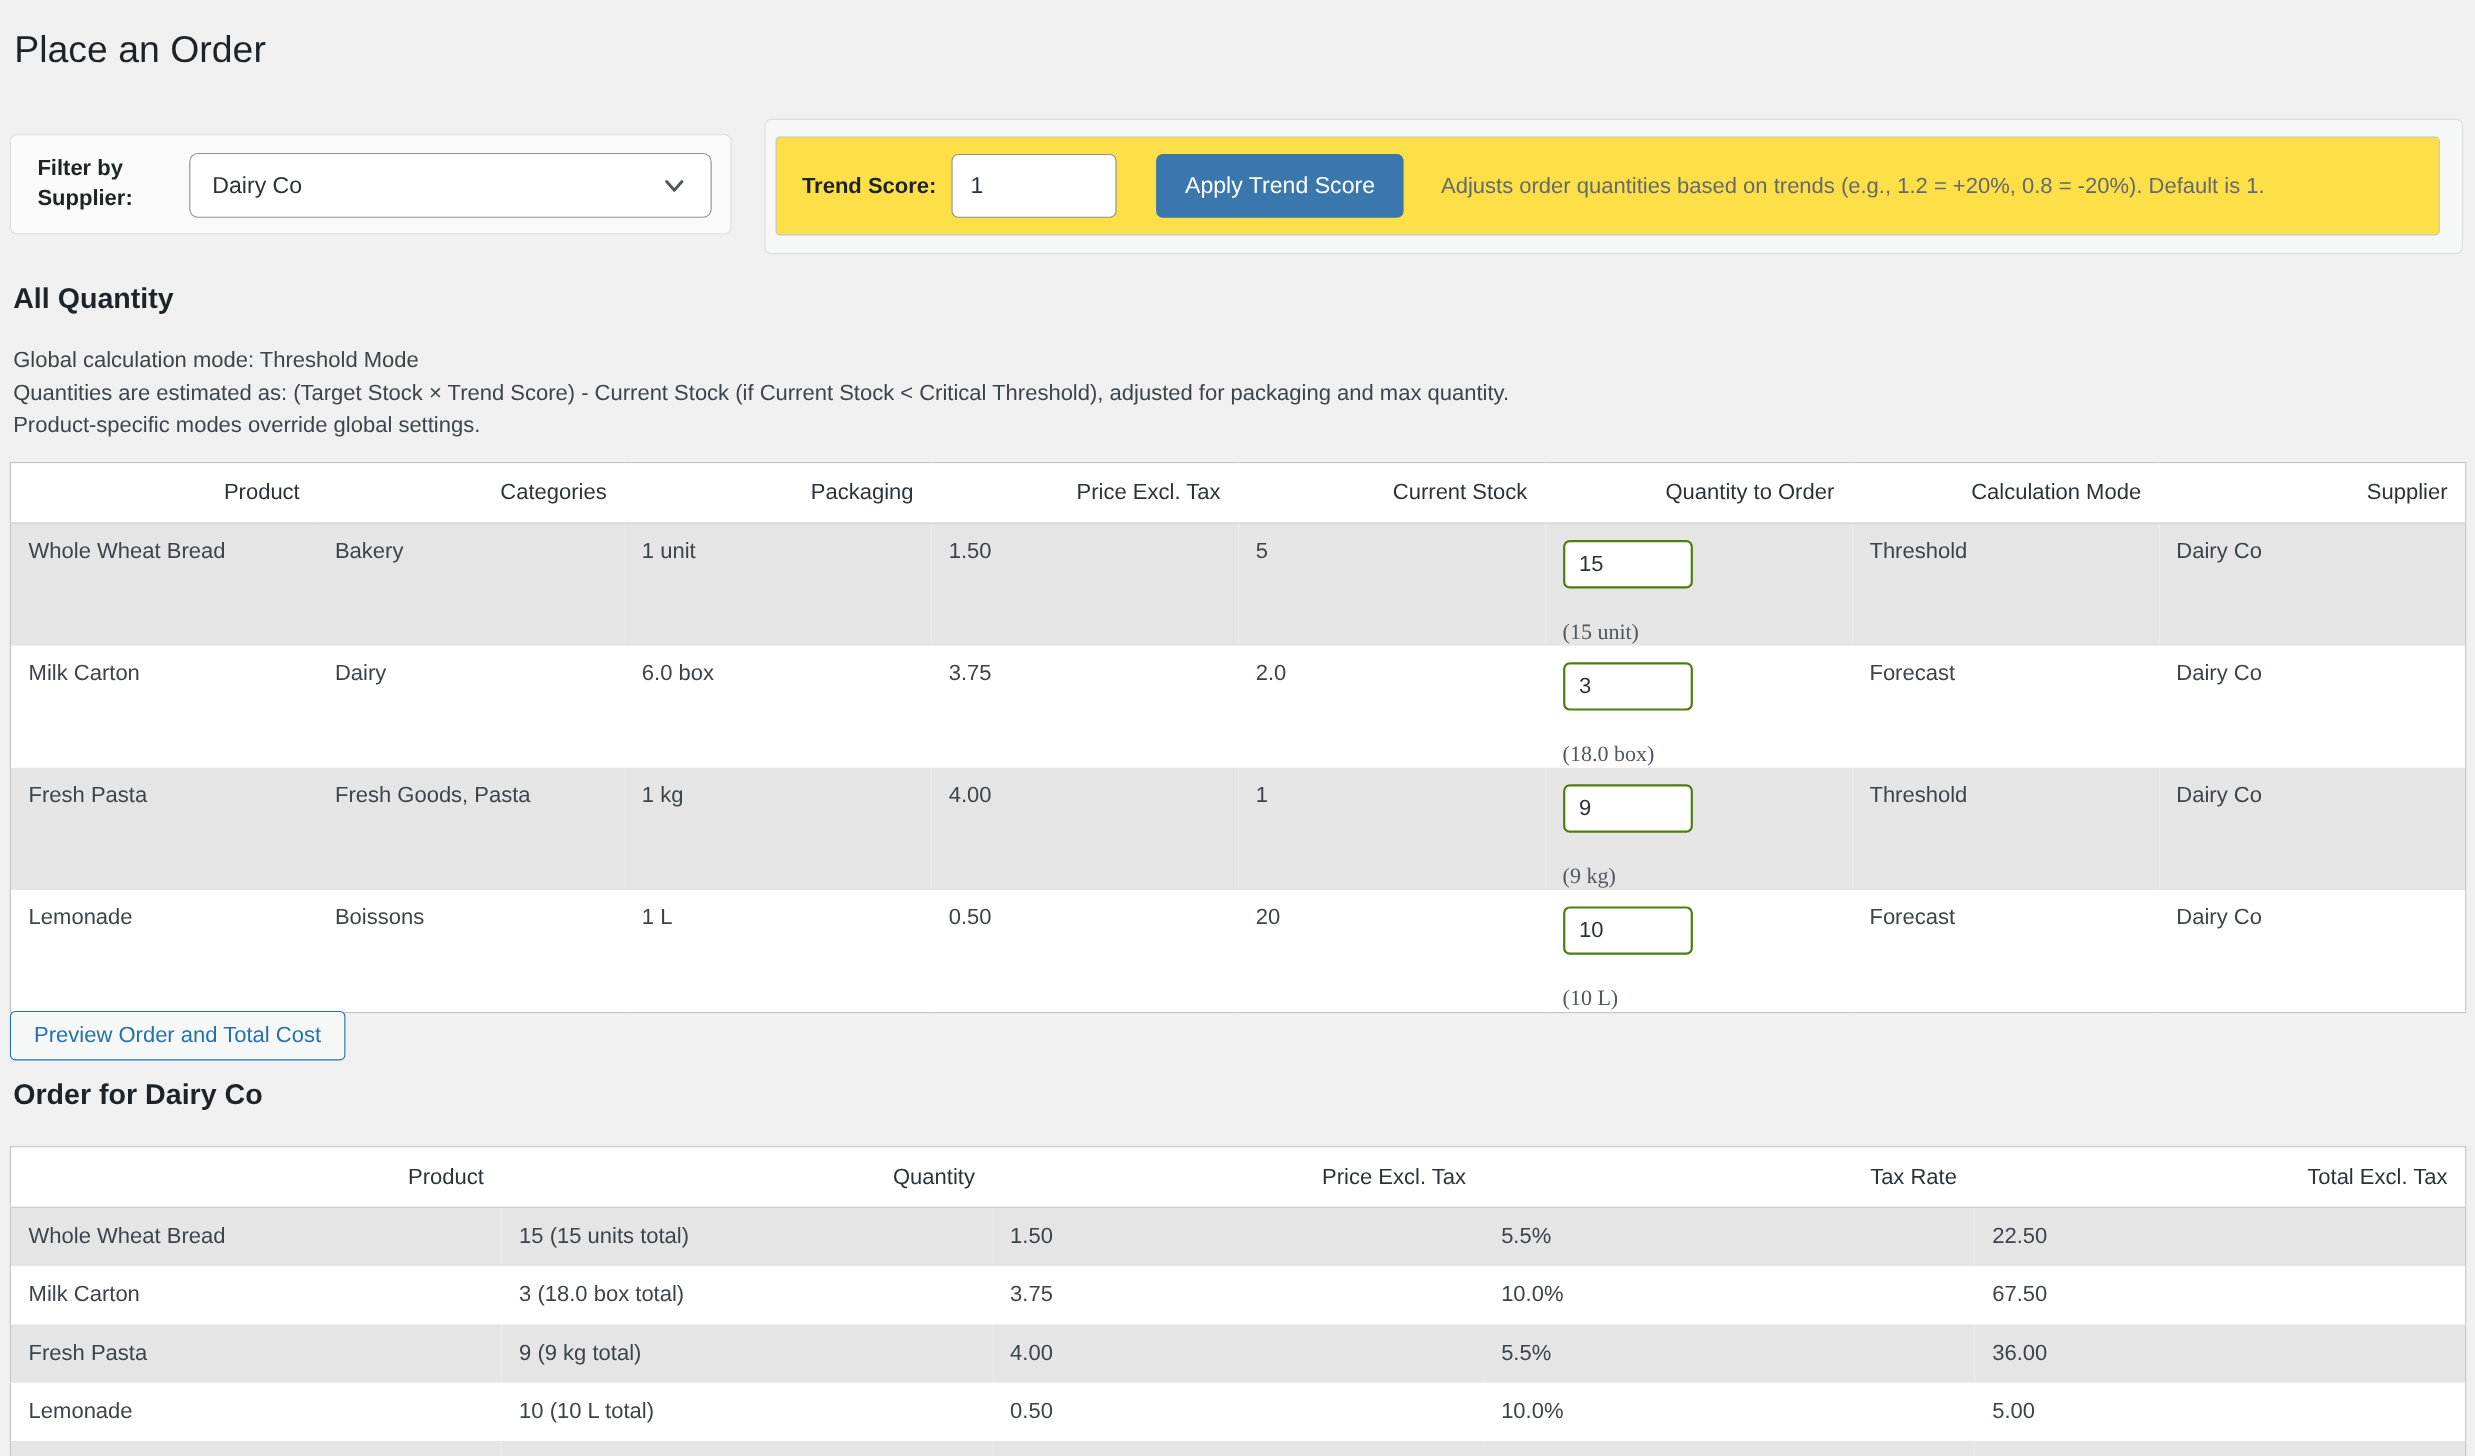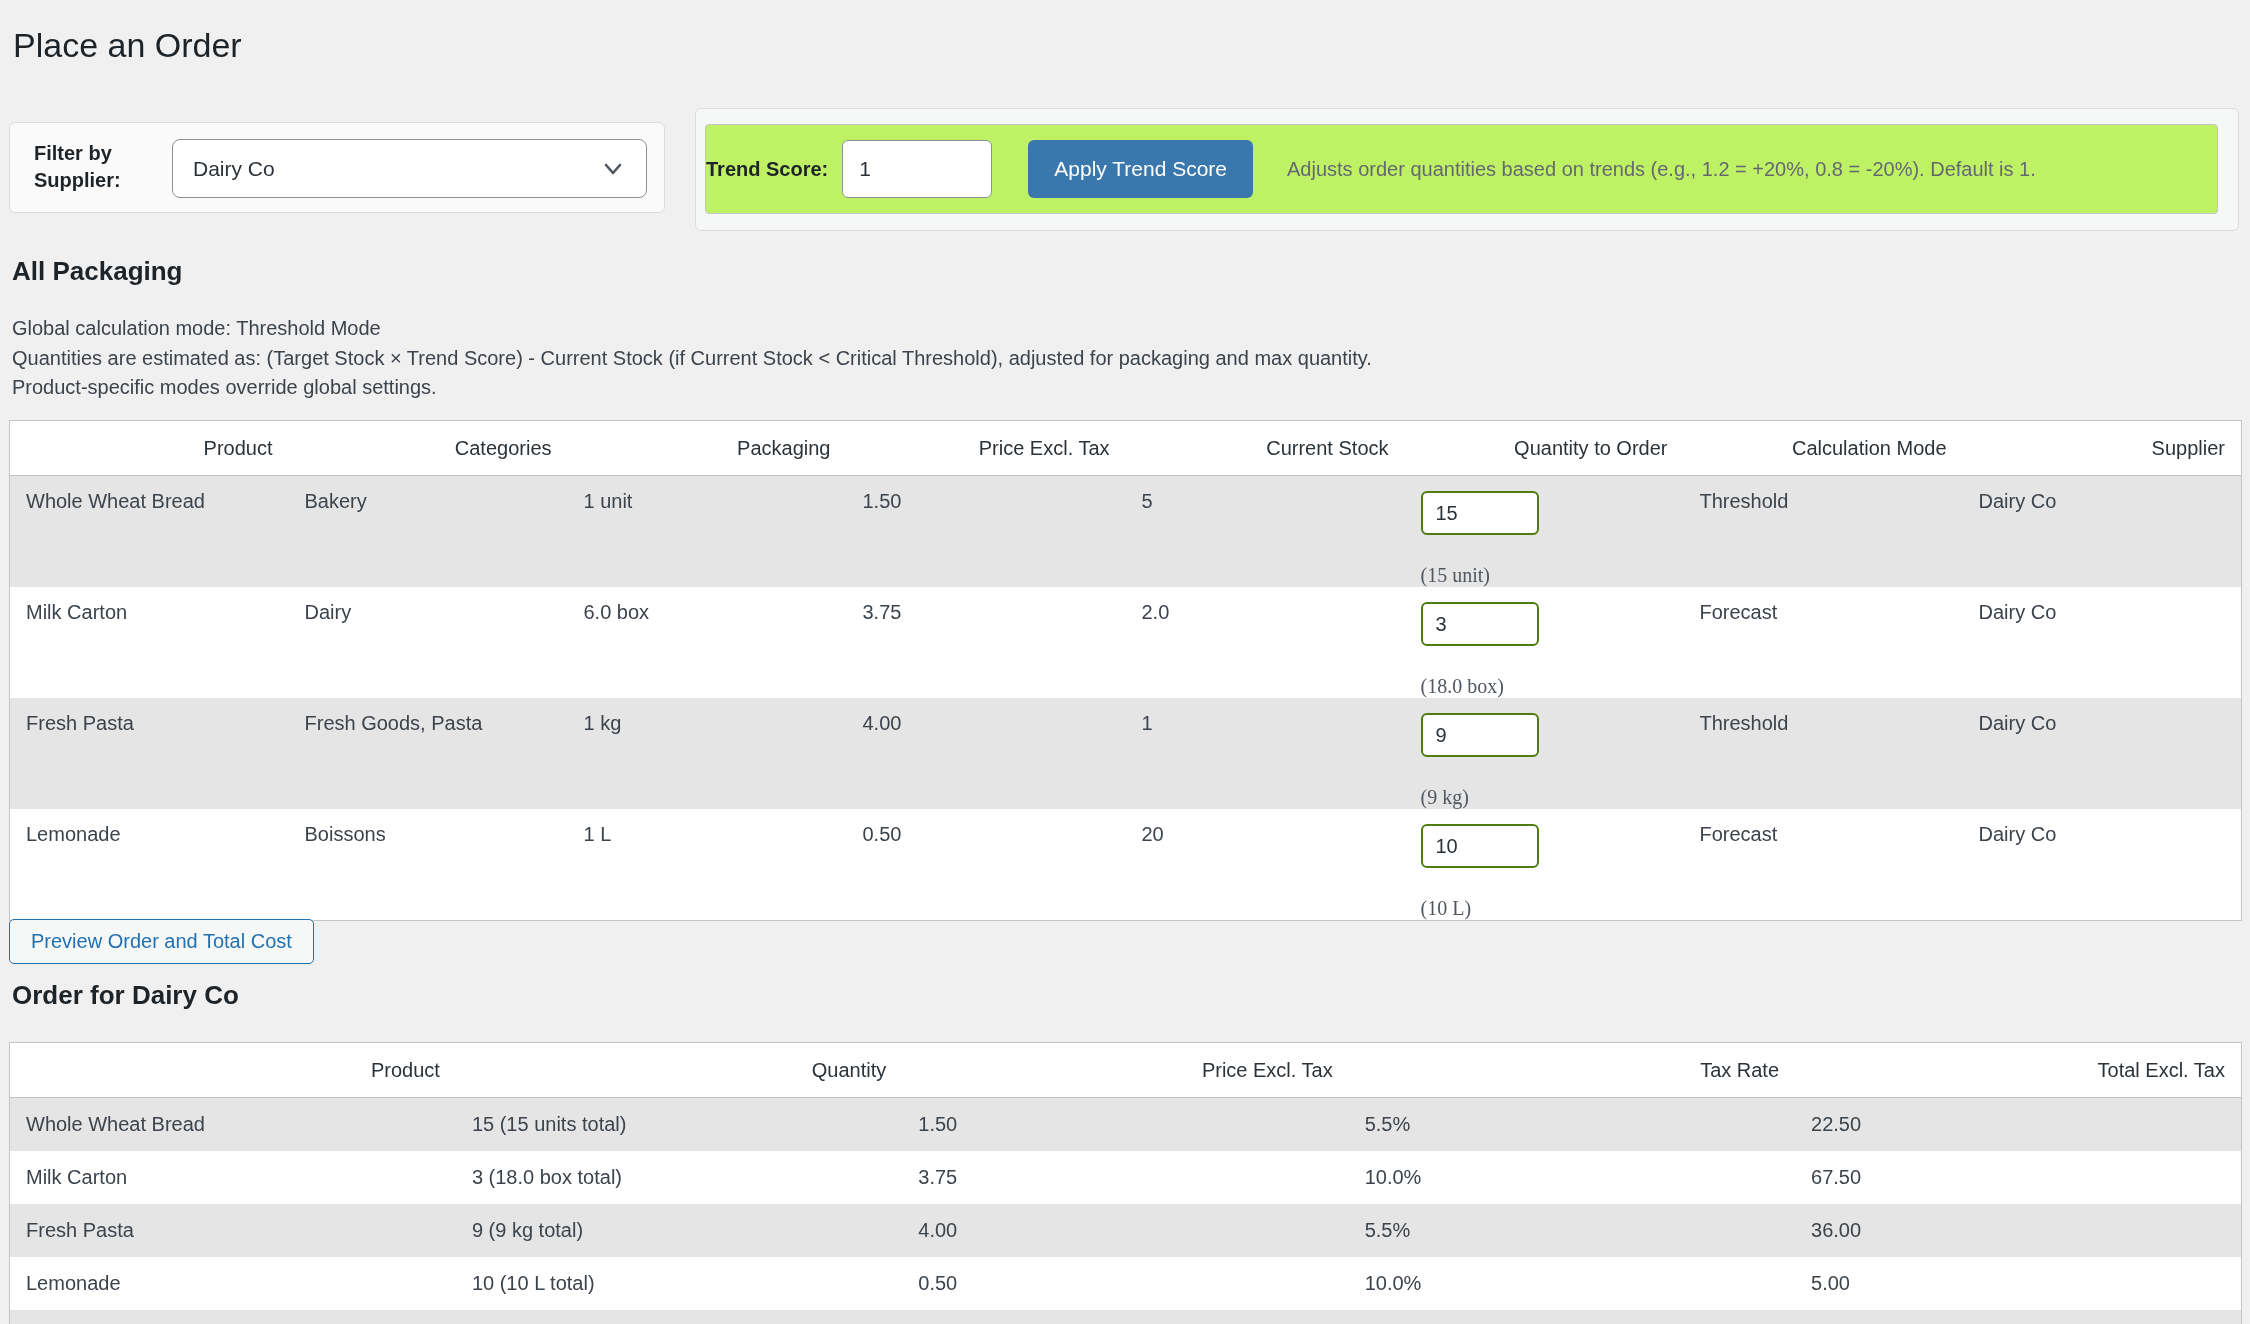--- a/index.html
+++ b/index.html
@@ -27,22 +27,22 @@
     display:flex;align-items:center;padding:0 20px;color:#2c3338;font-size:21px;cursor:pointer;
   }
   .select .chev{margin-left:auto;flex:0 0 auto;}
   
   .trend-panel{
     position:absolute;left:695px;top:108px;width:1544px;height:123px;
     background:#f6f7f7;border:1px solid #dcdcde;border-radius:6px;box-sizing:border-box;
   }
   .trend-inner{
     position:absolute;left:9px;top:15px;width:1513px;height:90px;
-    background:#bef264;border:1px solid #c3c4c7;border-radius:4px;box-sizing:border-box;
-    display:flex;align-items:center;
+    background:#fde047;border:1px solid #c3c4c7;border-radius:4px;box-sizing:border-box;
+    display:flex;align-items:center;padding-left:23px;
   }
   .trend-label{font-weight:bold;color:#1d2327;font-size:20px;white-space:nowrap;}
   .trend-input{
     margin-left:14px;width:150px;height:58px;box-sizing:border-box;
     border:1px solid #8c8f94;border-radius:6px;background:#fff;
     font-family:"Liberation Sans",sans-serif;font-size:21px;color:#2c3338;padding:0 0 0 16px;
   }
   .btn-primary{
     margin-left:36px;height:58px;padding:0 26px;border:none;border-radius:6px;
     background:#3a77ad;color:#ffffff;font-family:"Liberation Sans",sans-serif;
@@ -103,21 +103,21 @@
 
   <section class="trend-panel">
     <div class="trend-inner">
       <span class="trend-label">Trend Score:</span>
       <input class="trend-input" type="text" value="1" style="">
       <button class="btn-primary">Apply Trend Score</button>
       <span class="trend-desc">Adjusts order quantities based on trends (e.g., 1.2 = +20%, 0.8 = -20%). Default is 1.</span>
     </div>
   </section>
 
-  <h2 class="section-heading h2-all">All Packaging</h2>
+  <h2 class="section-heading h2-all">All Quantity</h2>
 
   <div class="mode-notes">
     <div>Global calculation mode: Threshold Mode</div>
     <div>Quantities are estimated as: (Target Stock × Trend Score) - Current Stock (if Current Stock &lt; Critical Threshold), adjusted for packaging and max quantity.</div>
     <div>Product-specific modes override global settings.</div>
   </div>
 
   <table class="tbl tbl-products">
     <thead>
       <tr>

